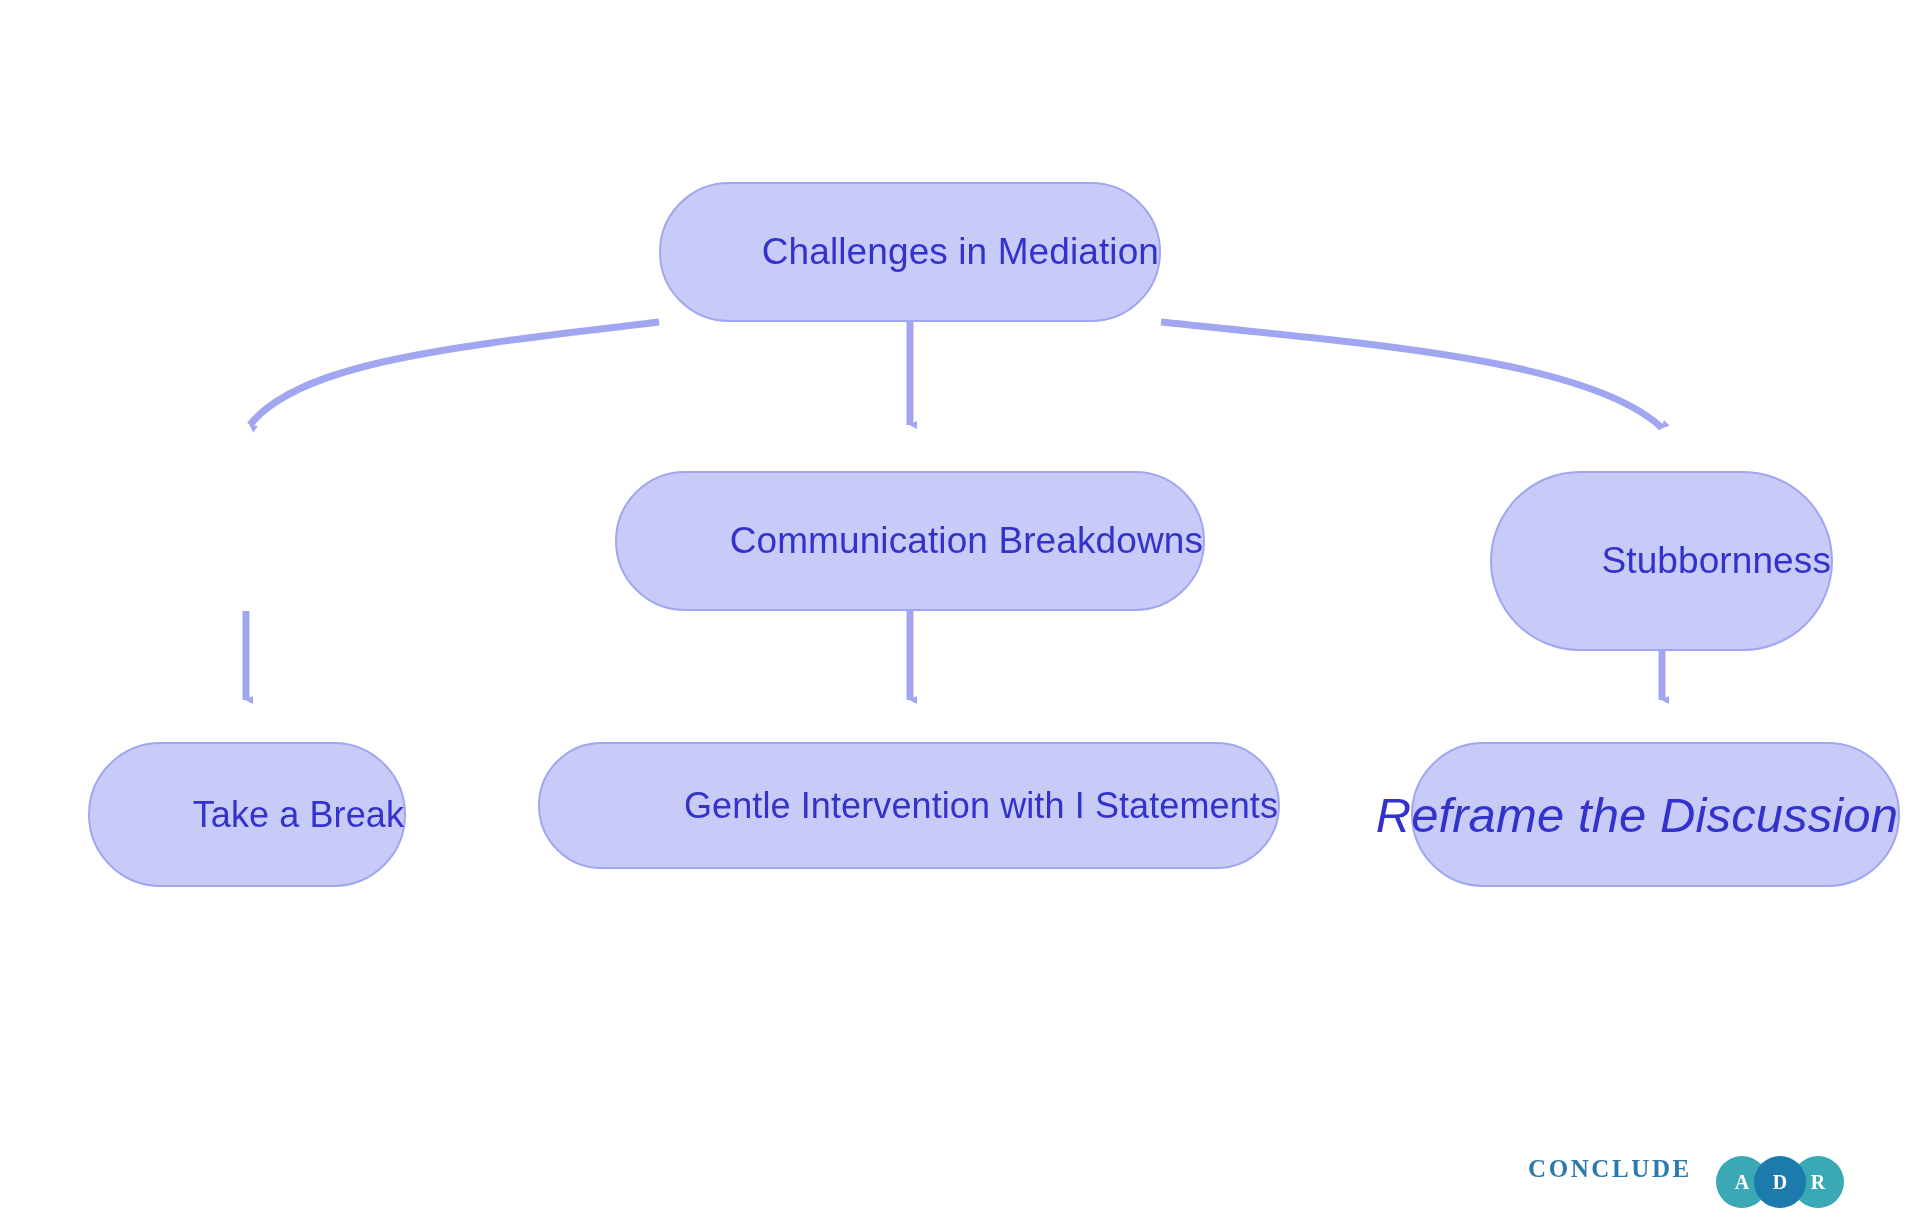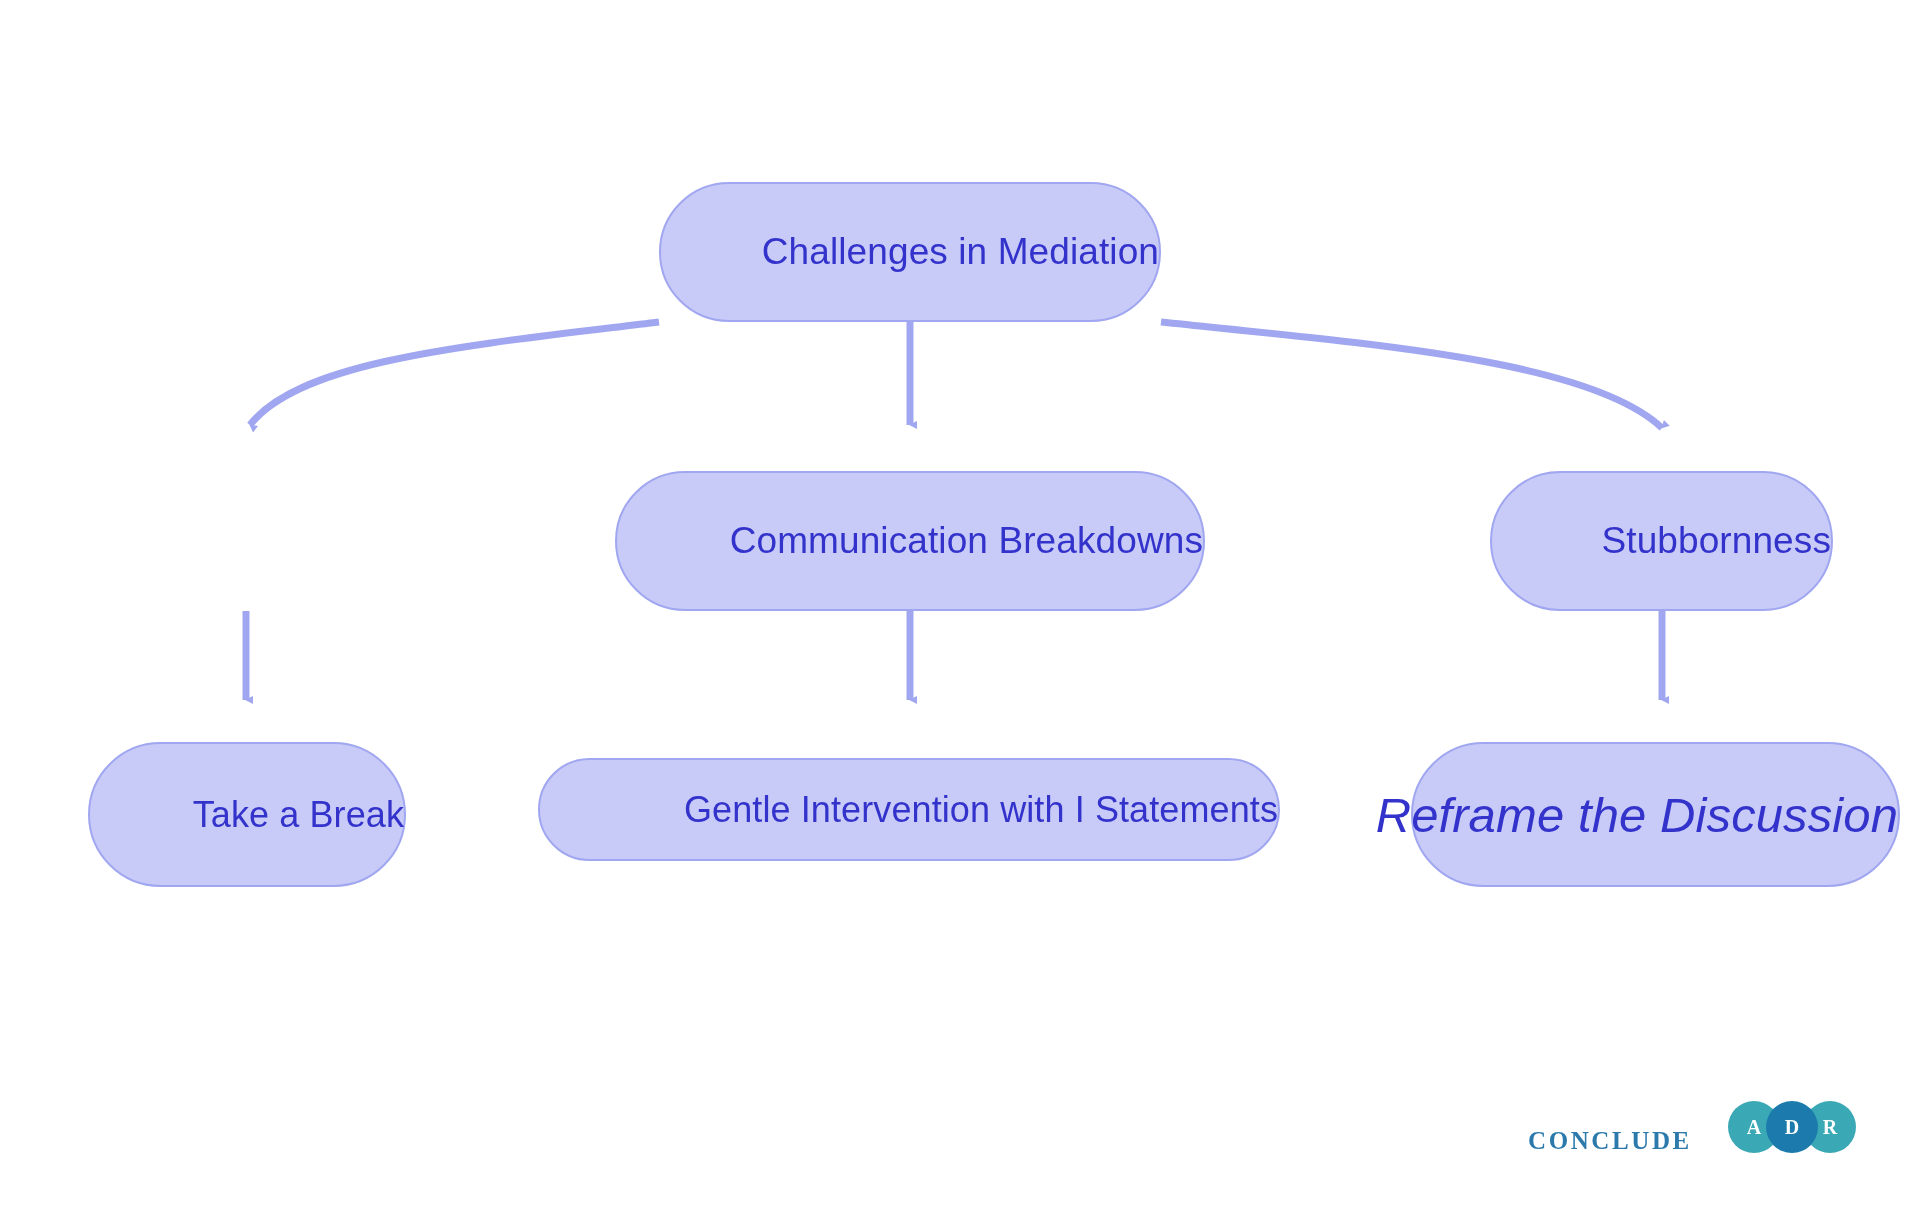--- a/index.html
+++ b/index.html
@@ -44,40 +44,39 @@
   }
   #node-root        { left: 659px;  top: 182px; width: 502px; height: 140px; }
   #node-root .node-label { font-size: 37px; }
 
   #node-emotional   { left: 21px;   top: 471px; width: 458px; height: 140px; }
   #node-emotional .node-label { font-size: 37px; }
 
   #node-communication { left: 615px; top: 471px; width: 590px; height: 140px; }
   #node-communication .node-label { font-size: 37px; }
 
-  #node-stubbornness { left: 1490px; top: 471px; width: 343px; height: 140px; }
+  #node-stubbornness { left: 1490px; top: 471px; width: 343px; height: 180px; }
   #node-stubbornness .node-label { font-size: 37px; }
 
   #node-take-break  { left: 88px;  top: 742px; width: 318px; height: 145px; }
   #node-take-break .node-label { font-size: 36px; }
 
-  #node-gentle      { left: 538px; top: 758px; width: 742px; height: 103px; }
+  #node-gentle      { left: 538px; top: 742px; width: 742px; height: 127px; }
   #node-gentle .node-label { font-size: 36px; }
 
   #node-reframe     { left: 1411px; top: 742px; width: 489px; height: 145px; }
   #node-reframe .node-label { font-size: 49px; font-style: italic; }
 
   #logo {
     position: absolute;
     left: 1528px;
-    top: 1101px;
+    top: 1156px;
     display: flex;
-    align-items: flex-end;
+    align-items: flex-start;
     z-index: 3;
-    gap: 12px;
   }
   #logo-wordmark {
     font-family: "Liberation Serif", serif;
     font-weight: 700;
     font-size: 25px;
     letter-spacing: 2.6px;
     color: #2b7aab;
     line-height: 1;
   }
   #logo-circles {

